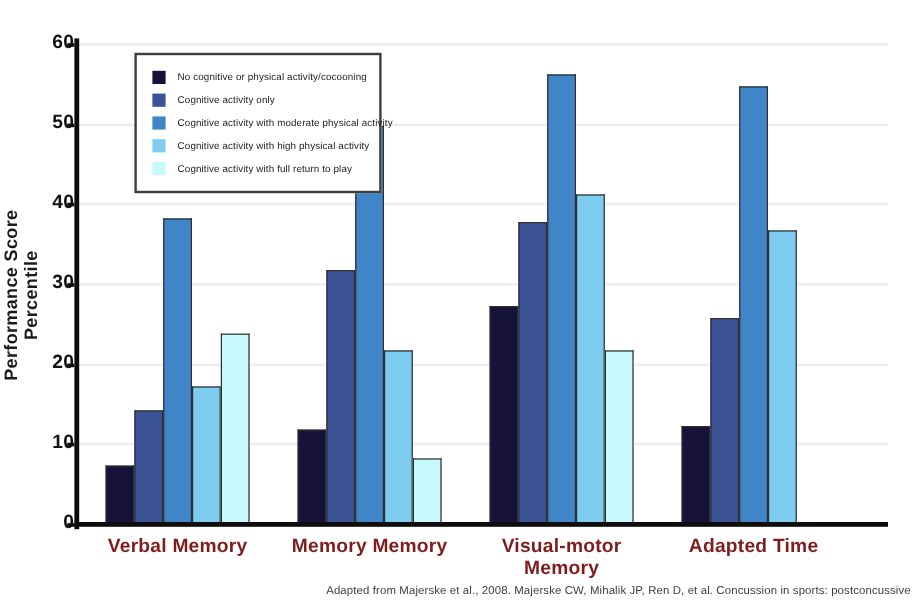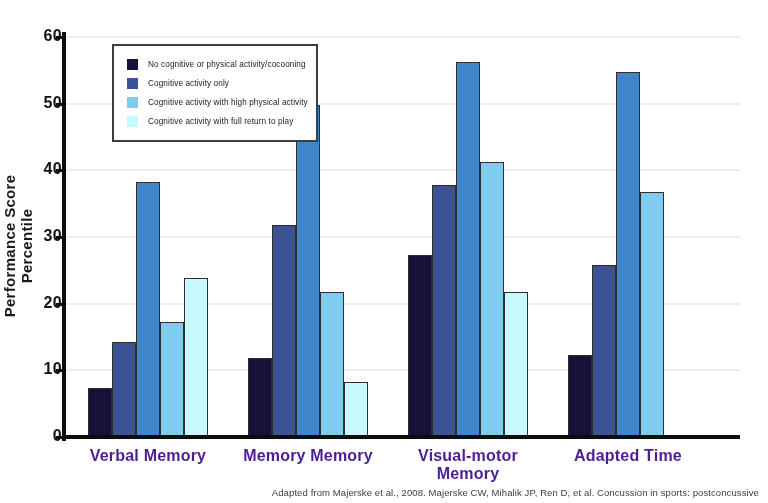--- a/index.html
+++ b/index.html
@@ -78,21 +78,21 @@
     border: 1px solid #2e2e2e;
     border-bottom: none;
   }
   .xlabel {
     position: absolute;
     top: 410px;
     width: 160px;
     text-align: center;
     font-size: 16px;
     font-weight: 700;
-    color: #4c1d95;
+    color: #7f1d1d;
     letter-spacing: 0.2px;
   }
   .legend {
     position: absolute;
     left: 15px;
     top: 7px;
     width: 206px;
     background: #ffffff;
     border: 2px solid #3d3d3d;
     padding: 9px 10px 9px 13px;
@@ -192,20 +192,24 @@
     <div class="legend" id="legend">
         <div class="legend-item">
           <div class="legend-swatch" style="background: rgb(22, 18, 58);"></div>
           <div class="legend-label">No cognitive or physical activity/cocooning</div>
         </div>
         <div class="legend-item">
           <div class="legend-swatch" style="background: rgb(59, 83, 148);"></div>
           <div class="legend-label">Cognitive activity only</div>
         </div>
         <div class="legend-item">
+          <div class="legend-swatch" style="background: rgb(62, 134, 199);"></div>
+          <div class="legend-label">Cognitive activity with moderate physical activity</div>
+        </div>
+        <div class="legend-item">
           <div class="legend-swatch" style="background: rgb(126, 205, 240);"></div>
           <div class="legend-label">Cognitive activity with high physical activity</div>
         </div>
         <div class="legend-item">
           <div class="legend-swatch" style="background: rgb(198, 248, 252);"></div>
           <div class="legend-label">Cognitive activity with full return to play</div>
         </div>
       </div>
   </div>
 

